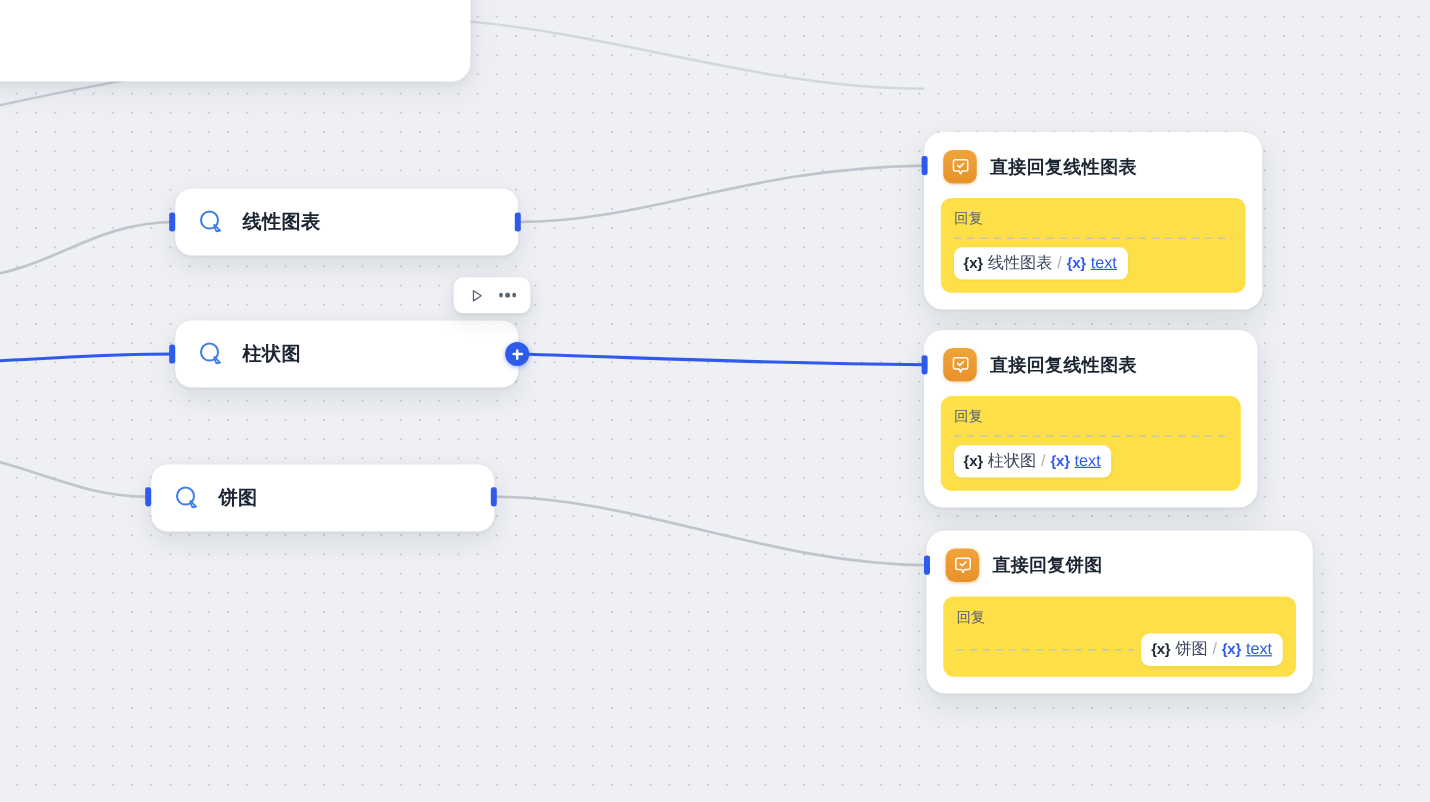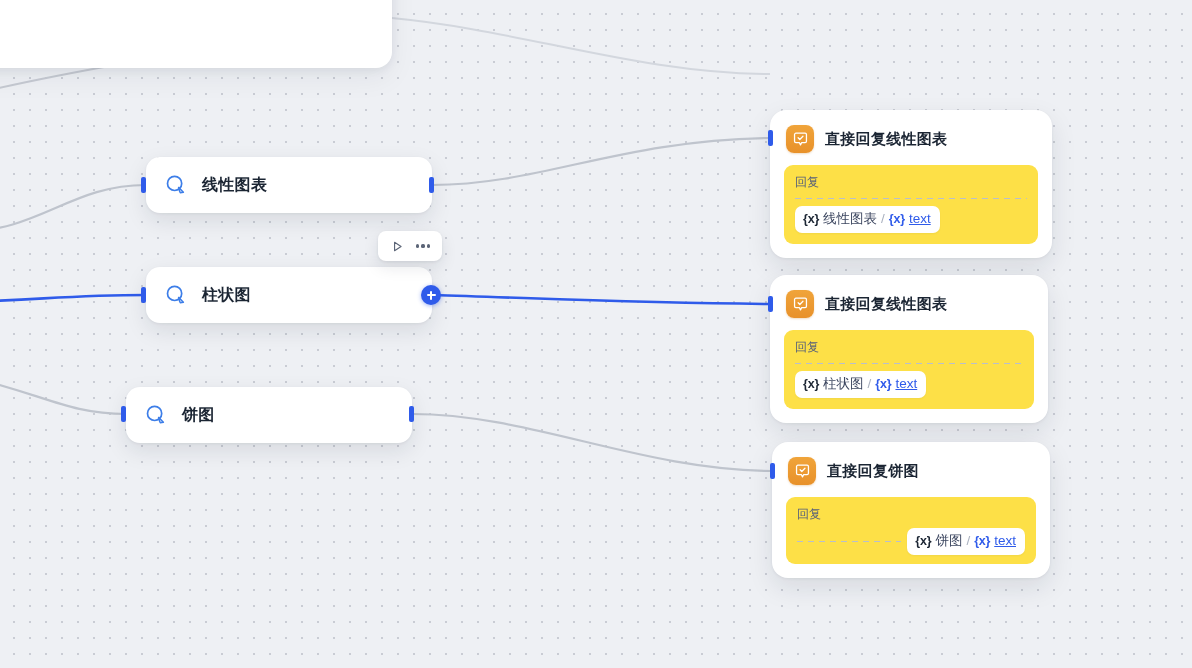--- a/index.html
+++ b/index.html
@@ -280,21 +280,21 @@
       <span class="chip">
         <span class="xv">{x}</span>
           <span class="vname">柱状图</span>
           <span class="slash">/</span>
           <span class="xb">{x}</span>
           <span class="vtext">text</span>
       </span>
     </div>
   </div>
 
-  <div class="rcard" style="left:772px; top:442px; width:278px;">
+  <div class="rcard" style="left:772px; top:442px; width:322px;">
     <div class="rcard-head">
       <span class="reply-icon">
         <svg width="17" height="17" viewBox="0 0 20 20">
           <path d="M3 4.2 A1.6 1.6 0 0 1 4.6 2.6 H15.4 A1.6 1.6 0 0 1 17 4.2 V12 A1.6 1.6 0 0 1 15.4 13.6 H11.4 L10 16.4 L8.6 13.6 H4.6 A1.6 1.6 0 0 1 3 12 Z" fill="none" stroke="#ffffff" stroke-width="1.5" stroke-linejoin="round"></path>
           <path d="M7.2 8.0 L9.2 10.0 L12.9 6.2" fill="none" stroke="#ffffff" stroke-width="1.5" stroke-linecap="round" stroke-linejoin="round"></path>
         </svg>
       </span>
       <span class="rcard-title">直接回复饼图</span>
     </div>
     <div class="rbody inline-row">

